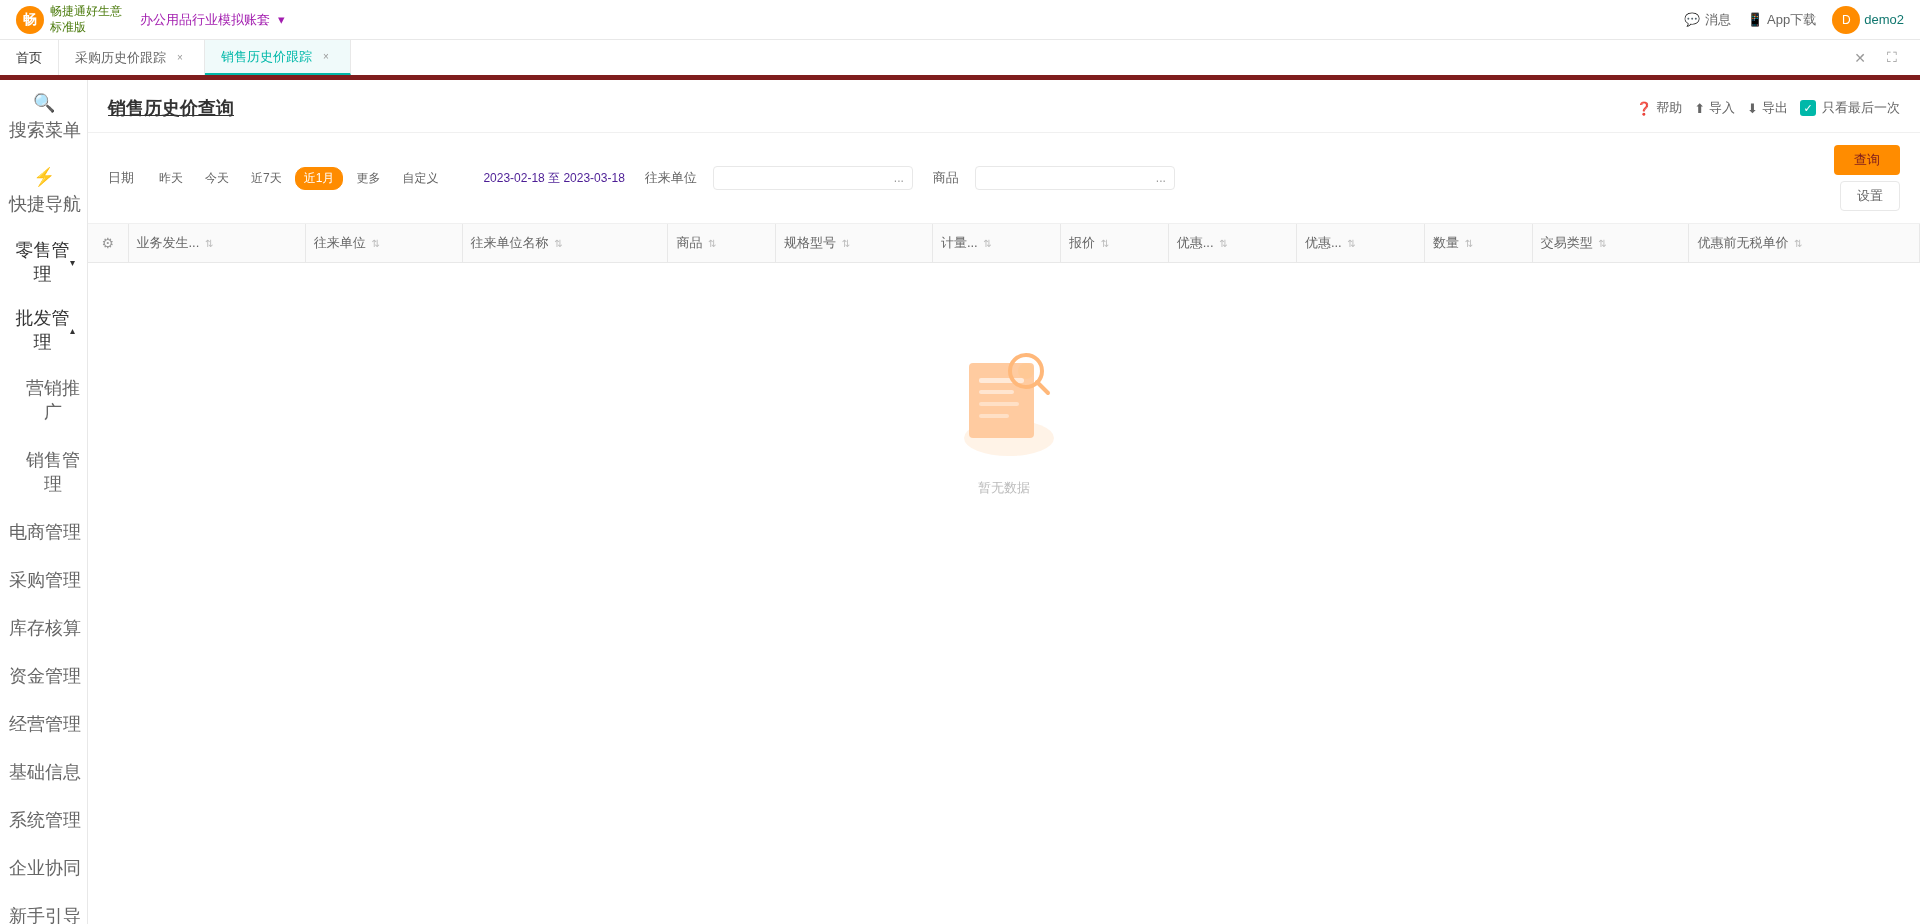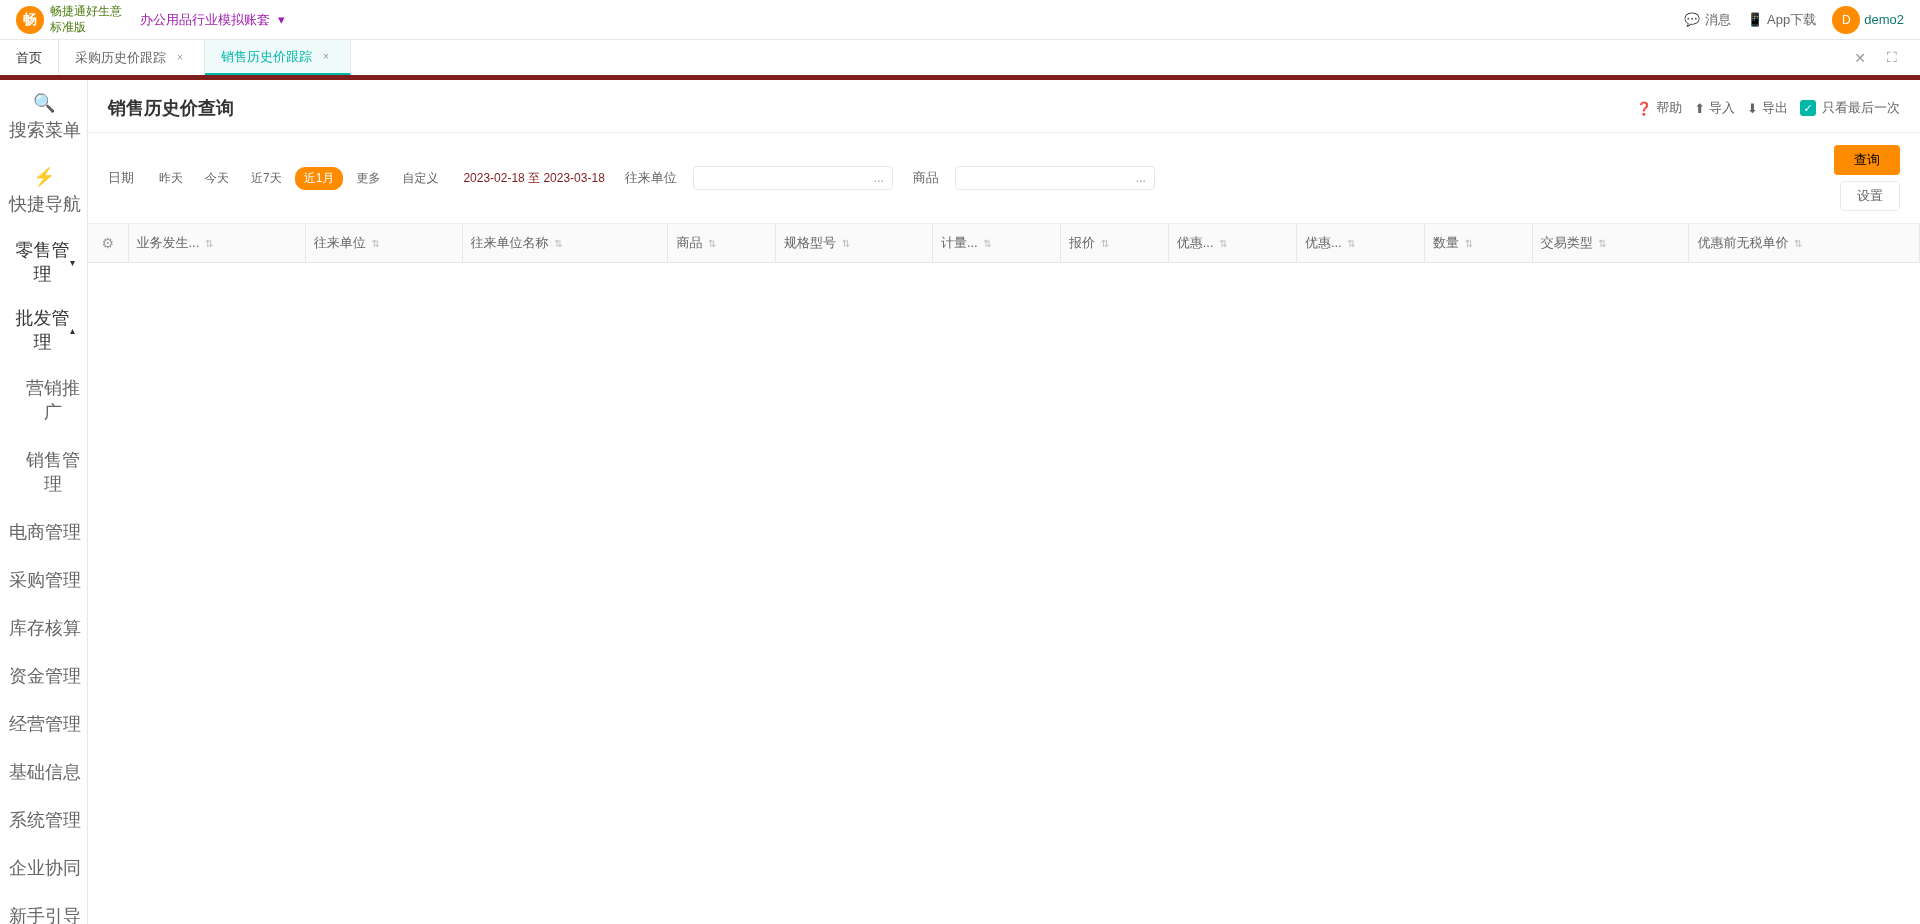--- a/index.html
+++ b/index.html
@@ -35,39 +35,39 @@
     .sidebar-icon { font-size: 18px; margin-bottom: 4px; }
     .sidebar-label { font-size: 18px; }
     .sidebar-item.group-header { flex-direction: row; justify-content: space-between; padding: 10px 12px; font-size: 13px; color: #333; font-weight: 500; }
     .sidebar-item.group-header .arrow { font-size: 10px; }
 
     
     .content { flex: 1; display: flex; flex-direction: column; overflow: hidden; background: #fff; }
 
     
     .page-header { padding: 16px 20px 12px; border-bottom: 1px solid #f0f0f0; display: flex; align-items: center; justify-content: space-between; flex-shrink: 0; }
-    .page-title { font-size: 18px; font-weight: 600; color: #333; }
+    .page-title { font-size: 18px; font-weight: 600; color: #333; text-decoration: underline; }
     .page-actions { display: flex; align-items: center; gap: 12px; }
     .page-action { display: flex; align-items: center; gap: 4px; color: #666; font-size: 13px; cursor: pointer; }
     .checkbox-action { display: flex; align-items: center; gap: 6px; color: #666; font-size: 13px; }
     .checkbox-styled { width: 16px; height: 16px; background: #00b8a9; border-radius: 3px; display: flex; align-items: center; justify-content: center; color: #fff; font-size: 11px; }
 
     
     .filter-area { padding: 12px 20px; border-bottom: 1px solid #f0f0f0; flex-shrink: 0; }
     .filter-row { display: flex; align-items: center; gap: 20px; flex-wrap: wrap; }
     .filter-group { display: flex; align-items: center; gap: 16px; }
     .filter-label { color: #666; font-size: 13px; white-space: nowrap; }
     .date-buttons { display: flex; align-items: center; gap: 4px; }
     .date-btn { padding: 2px 8px; border-radius: 4px; border: 1px solid transparent; font-size: 12px; cursor: pointer; color: #666; background: transparent; }
     .date-btn.active { background: #ff8c00; color: #fff; border-color: #ff8c00; border-radius: 10px; }
-    .date-range { font-size: 12px; color: #7f1d1d; margin-left: 0; }
+    .date-range { font-size: 12px; color: #4c1d95; margin-left: 20px; }
     .filter-input { display: flex; align-items: center; gap: 6px; border: 1px solid #e8e8e8; border-radius: 4px; padding: 4px 8px; min-width: 200px; cursor: pointer; }
     .filter-input-text { color: #999; font-size: 13px; flex: 1; }
     .filter-dots { color: #999; font-size: 12px; }
-    .query-btn { background: #ff8c00; color: #000000; border: none; border-radius: 4px; padding: 6px 20px; font-size: 13px; cursor: pointer; }
+    .query-btn { background: #ff8c00; color: #7f1d1d; border: none; border-radius: 4px; padding: 6px 20px; font-size: 13px; cursor: pointer; }
     .settings-btn { background: #fff; color: #666; border: 1px solid #e8e8e8; border-radius: 4px; padding: 5px 16px; font-size: 13px; cursor: pointer; }
     .filter-actions { display: flex; flex-direction: column; align-items: flex-end; gap: 6px; margin-left: auto; }
 
     
     .table-area { flex: 1; overflow: auto; }
     .data-table { width: 100%; border-collapse: collapse; }
     .data-table th { background: #fafafa; border-bottom: 1px solid #e8e8e8; border-right: 1px solid #e8e8e8; padding: 10px 8px; text-align: left; font-weight: normal; font-size: 13px; color: #666; white-space: nowrap; cursor: pointer; user-select: none; }
     .data-table th:first-child { width: 40px; text-align: center; }
     .data-table th .sort-icon { color: #bbb; font-size: 10px; margin-left: 2px; }
     .settings-col { width: 40px; text-align: center; }
@@ -305,16 +305,38 @@
             <th>
               <span>优惠前无税单价</span>
               <span class="sort-icon">⇅</span>
             </th>
           </tr>
         </thead>
         <tbody>
         </tbody>
       </table>
 
+      <div class="empty-state">
+        <div class="empty-illustration">
+          <svg width="120" height="120" viewBox="0 0 120 120">
+
+            <ellipse cx="65" cy="95" rx="45" ry="18" fill="#ffe8d0" opacity="0.5"></ellipse>
+
+            <rect x="25" y="20" width="65" height="75" rx="4" fill="#ffcba0"></rect>
+
+            <rect x="35" y="35" width="45" height="5" rx="2" fill="rgba(255,255,255,0.6)"></rect>
+            <rect x="35" y="47" width="35" height="4" rx="2" fill="rgba(255,255,255,0.5)"></rect>
+            <rect x="35" y="59" width="40" height="4" rx="2" fill="rgba(255,255,255,0.4)"></rect>
+            <rect x="35" y="71" width="30" height="4" rx="2" fill="rgba(255,255,255,0.4)"></rect>
+
+            <circle cx="82" cy="28" r="16" fill="none" stroke="#ffb87a" stroke-width="4"></circle>
+
+            <line x1="93" y1="39" x2="104" y2="50" stroke="#ffb87a" stroke-width="4" stroke-linecap="round"></line>
+
+            <circle cx="82" cy="28" r="8" fill="rgba(255,200,130,0.3)"></circle>
+          </svg>
+        </div>
+        <span class="empty-text">暂无数据</span>
+      </div>
     </div>
 
   </div>
 </div>
 
 </body></html>

